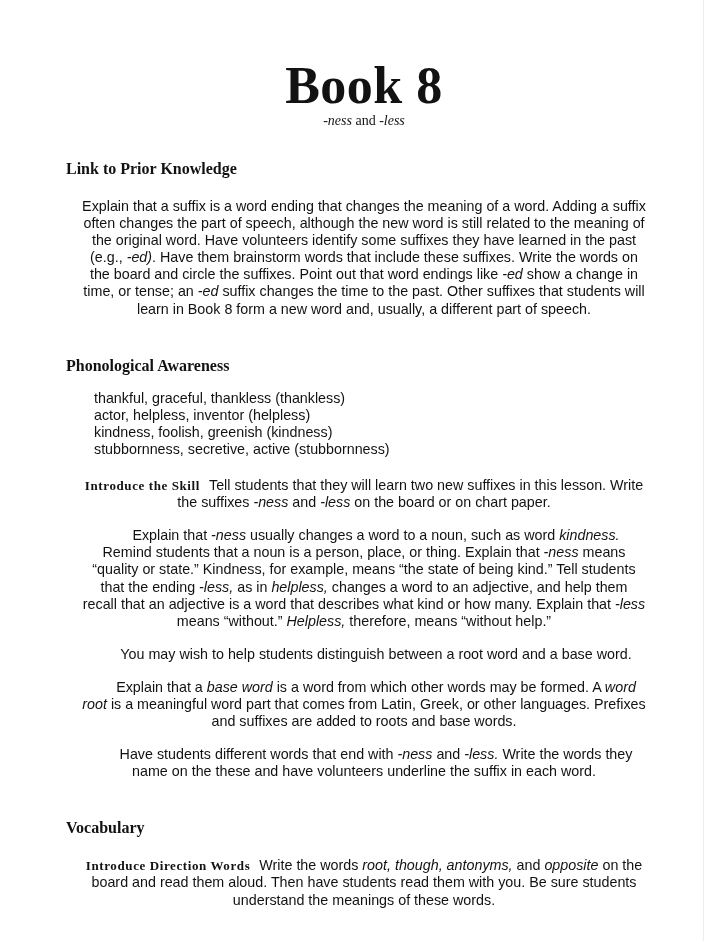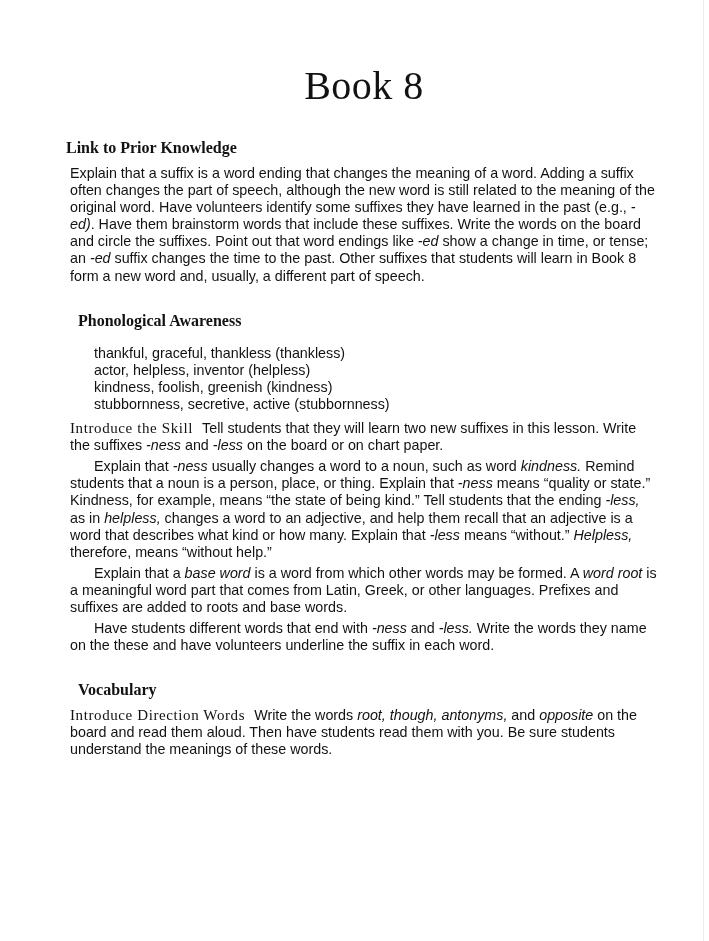--- a/index.html
+++ b/index.html
@@ -28,22 +28,22 @@
   .content {
     position: absolute;
     left: 66px;
     top: 0;
     width: 596px;
   }
 
   
   .book-title {
     font-family: "Liberation Serif", serif;
-    font-weight: normal;
-    font-size: 40px;
+    font-weight: bold;
+    font-size: 52px;
     line-height: 44px;
     text-align: center;
     margin: 0;
     padding-top: 64px;
     letter-spacing: 0.5px;
   }
   .lesson-title {
     font-family: "Liberation Serif", serif;
     font-weight: bold;
     font-size: 26px;
@@ -64,39 +64,39 @@
 
   
   .section-head {
     font-family: "Liberation Serif", serif;
     font-weight: bold;
     font-size: 16px;
     line-height: 21px;
     margin: 0;
   }
   .sec-gap-1 { padding-top: 29px; }
-  .sec-gap-2 { padding-top: 21px; margin-left: 12px; }
+  .sec-gap-2 { padding-top: 21px; }
 
   
   .body-text {
     font-size: 14.3px;
     line-height: 17.1px;
-    margin: 4px;
+    margin: 16px;
     padding-top: 3px;
-    text-align: left;
+    text-align: center;
   }
   .body-text i { font-style: italic; }
   .indent { text-indent: 24px; }
   .tight { padding-top: 0; }
 
   
   .runin {
     font-family: "Liberation Serif", serif;
-    font-weight: normal;
-    font-size: 15px;
+    font-weight: bold;
+    font-size: 13px;
     letter-spacing: 0.6px;
     padding-right: 9px;
   }
 
   
   .word-list {
     margin: 0;
     padding: 14px 0 0 28px;
     list-style: none;
   }
@@ -107,37 +107,39 @@
 </style>
 </head>
 <body>
 
 <div class="page">
   <div class="scan-edge"></div>
 
   <div class="content">
 
     <h1 class="book-title">Book 8</h1>
+    <p class="lesson-subtitle"><i>-ness</i><span> and </span><i>-less</i></p>
 
     <h3 class="section-head sec-gap-1">Link to Prior Knowledge</h3>
     <p class="body-text"><span>Explain that a suffix is a word ending that changes the meaning of a word. Adding a suffix often changes the part of speech, although the new word is still related to the meaning of the original word. Have volunteers identify some suffixes they have learned in the past (e.g., </span><i>-ed)</i><span>. Have them brainstorm words that include these suffixes. Write the words on the board and circle the suffixes. Point out that word endings like </span><i>-ed</i><span> show a change in time, or tense; an </span><i>-ed</i><span> suffix changes the time to the past. Other suffixes that students will learn in Book 8 form a new word and, usually, a different part of speech.</span></p>
 
     <h3 class="section-head sec-gap-2">Phonological Awareness</h3>
     <ul class="word-list">
       <li>thankful, graceful, thankless (thankless)</li>
       <li>actor, helpless, inventor (helpless)</li>
       <li>kindness, foolish, greenish (kindness)</li>
       <li>stubbornness, secretive, active (stubbornness)</li>
     </ul>
 
 
     <p class="body-text"><span class="runin">Introduce the Skill</span><span>Tell students that they will learn two new suffixes in this lesson. Write the suffixes </span><i>-ness</i><span> and </span><i>-less</i><span> on the board or on chart paper.</span></p>
 
     <p class="body-text tight indent"><span>Explain that </span><i>-ness</i><span> usually changes a word to a noun, such as word </span><i>kindness.</i><span> Remind students that a noun is a person, place, or thing. Explain that </span><i>-ness</i><span> means “quality or state.” Kindness, for example, means “the state of being kind.” Tell students that the ending </span><i>-less,</i><span> as in </span><i>helpless,</i><span> changes a word to an adjective, and help them recall that an adjective is a word that describes what kind or how many. Explain that </span><i>-less</i><span> means “without.” </span><i>Helpless,</i><span> therefore, means “without help.”</span></p>
 
+    <p class="body-text tight indent">You may wish to help students distinguish between a root word and a base word.</p>
 
     <p class="body-text tight indent"><span>Explain that a </span><i>base word</i><span> is a word from which other words may be formed. A </span><i>word root</i><span> is a meaningful word part that comes from Latin, Greek, or other languages. Prefixes and suffixes are added to roots and base words.</span></p>
 
     <p class="body-text tight indent"><span>Have students different words that end with </span><i>-ness</i><span> and </span><i>-less.</i><span> Write the words they name on the these and have volunteers underline the suffix in each word.</span></p>
 
     <h3 class="section-head sec-gap-2">Vocabulary</h3>
     <p class="body-text"><span class="runin">Introduce Direction Words</span><span>Write the words </span><i>root, though, antonyms,</i><span> and </span><i>opposite</i><span> on the board and read them aloud. Then have students read them with you. Be sure students understand the meanings of these words.</span></p>
 
   </div>
 </div>

